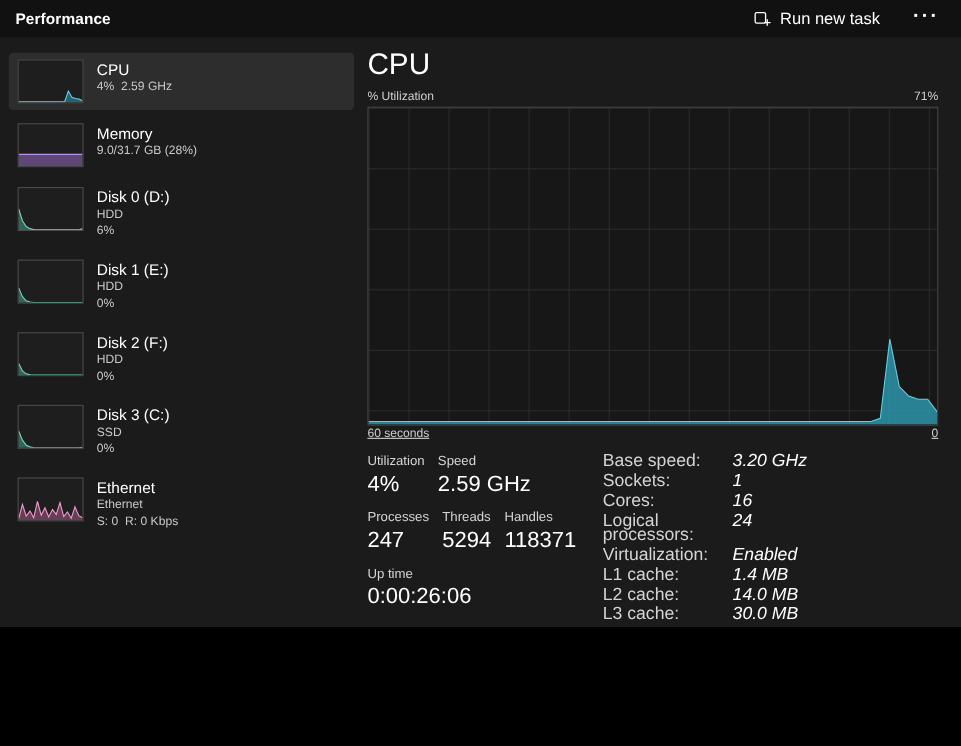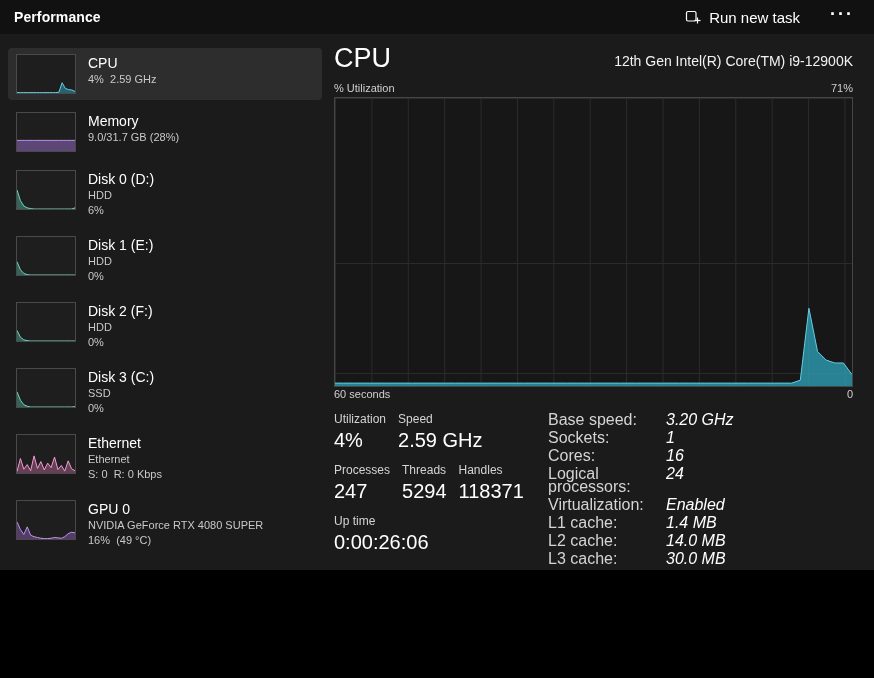--- a/index.html
+++ b/index.html
@@ -24,21 +24,21 @@
   .side-text { min-width:0; }
   .side-title { font-size:14px; line-height:18px; color:#ffffff; }
   .side-sub { font-size:11px; line-height:15px; color:#c9c9c9; white-space:pre; }
   
   .main { flex:1; display:flex; flex-direction:column; padding:8px 21px 0 0; min-width:0; }
   .main-header { display:flex; align-items:flex-end; justify-content:space-between; margin-bottom:8px; }
   .main-title { font-size:27px; font-weight:400; line-height:32px; }
   .main-subtitle { font-size:14px; color:#f2f2f2; padding-bottom:5px; }
   .chart-top-labels, .chart-bottom-labels { display:flex; justify-content:space-between; font-size:11px; color:#cfcfcf; }
   .chart-top-labels { margin-bottom:3px; }
-  .chart-bottom-labels { margin-top:1px; }
+  .chart-bottom-labels { margin-top:1px;text-decoration:underline; }
   .chart {
     height:384px; position:relative;
     border:1px solid #464646; background-color:#171717;
     background-image:
       linear-gradient(to right,#2b2b2b 1px,transparent 1px),
       linear-gradient(to bottom,#2b2b2b 1px,transparent 1px);
     background-size:36.4px 55px;
   }
   .chart svg { position:absolute; inset:0; width:100%; height:100%; display:block; }
   
@@ -152,39 +152,27 @@
             <polygon points="0,40 0.00,38.40 3.53,24.80 7.06,36.00 10.59,31.20 14.12,37.60 17.65,22.00 21.18,35.20 24.71,28.00 28.24,36.80 31.76,29.60 35.29,34.40 38.82,23.20 42.35,36.40 45.88,32.00 49.41,38.00 52.94,27.20 56.47,35.60 60.00,37.60 60,40" fill="#e87dbe" fill-opacity="0.35"></polygon>
             <polyline points="0.00,38.40 3.53,24.80 7.06,36.00 10.59,31.20 14.12,37.60 17.65,22.00 21.18,35.20 24.71,28.00 28.24,36.80 31.76,29.60 35.29,34.40 38.82,23.20 42.35,36.40 45.88,32.00 49.41,38.00 52.94,27.20 56.47,35.60 60.00,37.60" fill="none" stroke="#f49ad2" stroke-width="1" vector-effect="non-scaling-stroke"></polyline>
           </svg>
         <div class="side-text">
           <div class="side-title">Ethernet</div>
           <div class="side-sub">Ethernet</div>
           <div class="side-sub">S: 0  R: 0 Kbps</div>
         </div>
       </div>
 
-      <div class="side-item">
-        <svg class="thumb" viewBox="0 0 60 40" preserveAspectRatio="none">
-            <polygon points="0,40 0.00,22.00 3.53,30.00 7.06,35.20 10.59,27.20 14.12,36.00 17.65,37.60 21.18,38.40 24.71,39.20 28.24,39.60 31.76,39.60 35.29,39.20 38.82,38.40 42.35,38.80 45.88,39.20 49.41,37.60 52.94,34.40 56.47,32.80 60.00,33.60 60,40" fill="#a06bd8" fill-opacity="0.4"></polygon>
-            <polyline points="0.00,22.00 3.53,30.00 7.06,35.20 10.59,27.20 14.12,36.00 17.65,37.60 21.18,38.40 24.71,39.20 28.24,39.60 31.76,39.60 35.29,39.20 38.82,38.40 42.35,38.80 45.88,39.20 49.41,37.60 52.94,34.40 56.47,32.80 60.00,33.60" fill="none" stroke="#c094ee" stroke-width="1" vector-effect="non-scaling-stroke"></polyline>
-          </svg>
-        <div class="side-text">
-          <div class="side-title">GPU 0</div>
-          <div class="side-sub">NVIDIA GeForce RTX 4080 SUPER</div>
-          <div class="side-sub">16%  (49 °C)</div>
-        </div>
-      </div>
 
     </div>
 
     <div class="main">
 
       <div class="main-header">
         <div class="main-title">CPU</div>
-        <div class="main-subtitle">12th Gen Intel(R) Core(TM) i9-12900K</div>
       </div>
 
       <div class="chart-top-labels">
         <span>% Utilization</span>
         <span>71%</span>
       </div>
 
       <div class="chart">
         <svg viewBox="0 0 510 384" preserveAspectRatio="none">
             <polygon points="0,384 0.00,380.16 8.50,380.16 17.00,380.16 25.50,380.16 34.00,380.16 42.50,380.16 51.00,380.16 59.50,380.16 68.00,380.16 76.50,380.16 85.00,380.16 93.50,380.16 102.00,380.16 110.50,380.16 119.00,380.16 127.50,380.16 136.00,380.16 144.50,380.16 153.00,380.16 161.50,380.16 170.00,380.16 178.50,380.16 187.00,380.16 195.50,380.16 204.00,380.16 212.50,380.16 221.00,380.16 229.50,380.16 238.00,380.16 246.50,380.16 255.00,380.16 263.50,380.16 272.00,380.16 280.50,380.16 289.00,380.16 297.50,380.16 306.00,380.16 314.50,380.16 323.00,380.16 331.50,380.16 340.00,380.16 348.50,380.16 357.00,380.16 365.50,380.16 374.00,380.16 382.50,380.16 391.00,380.16 399.50,380.16 408.00,380.16 416.50,380.16 425.00,380.16 433.50,380.16 442.00,380.16 450.50,380.16 459.00,376.32 467.50,280.32 476.00,337.92 484.50,349.44 493.00,353.28 501.50,353.28 510.00,368.64 510,384" fill="#2e9cb4" fill-opacity="0.8"></polygon>

